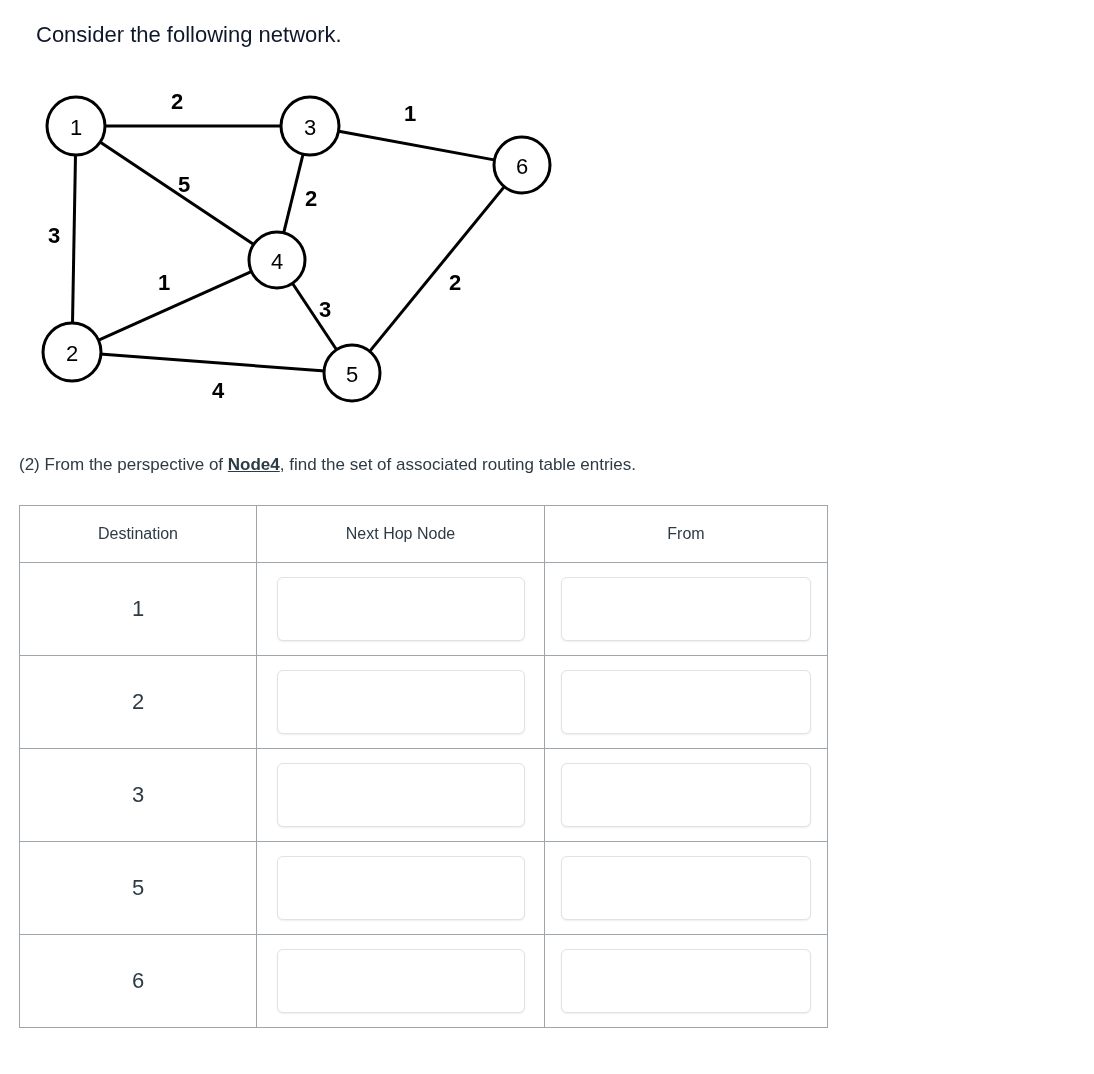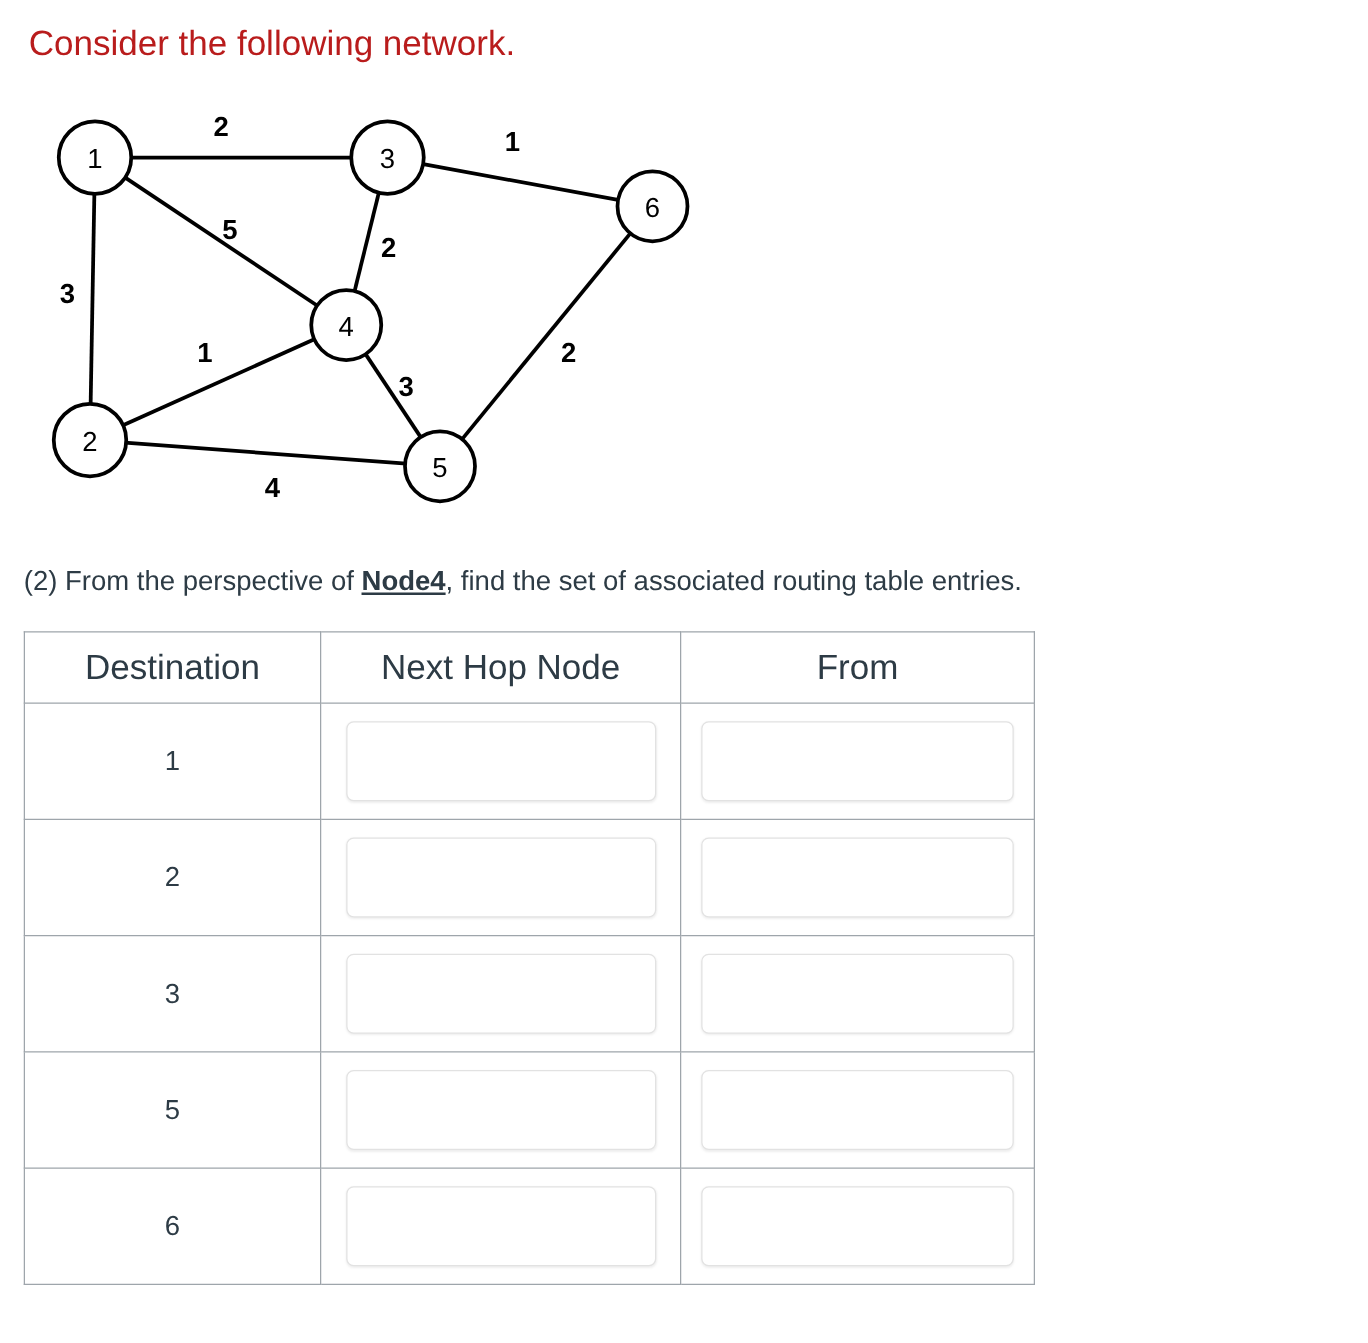--- a/index.html
+++ b/index.html
@@ -12,25 +12,25 @@
     height: 1074px;
     position: relative;
     font-family: "Liberation Sans", sans-serif;
     color: #2d3b45;
     overflow: hidden;
   }
 
   
   .intro {
     position: absolute;
-    left: 23px;
+    left: 36px;
     top: 20px;
-    font-size: 28px;
+    font-size: 22px;
     line-height: 30px;
-    color: #b91c1c;
+    color: #0f172a;
     white-space: nowrap;
   }
 
   
   .diagram {
     position: absolute;
     left: 0px;
     top: 75px;
     width: 600px;
     height: 350px;
@@ -60,21 +60,21 @@
     fill: #000000;
     text-anchor: middle;
     dominant-baseline: central;
   }
 
   
   .question {
     position: absolute;
     left: 19px;
     top: 450px;
-    font-size: 22px;
+    font-size: 17px;
     line-height: 30px;
     color: #2d3b45;
     white-space: nowrap;
   }
   .question .emph {
     font-weight: 700;
     text-decoration: underline;
   }
 
   
@@ -90,21 +90,21 @@
   .routing-table td {
     border: 1px solid #9ea5ab;
     padding: 0;
     text-align: center;
     vertical-align: middle;
     font-weight: 400;
     color: #2d3b45;
   }
   .routing-table th {
     height: 56px;
-    font-size: 28px;
+    font-size: 16px;
   }
   .routing-table td.dest-cell {
     height: 92px;
     font-size: 22px;
   }
   .col-dest  { width: 237px; }
   .col-hop   { width: 288px; }
   .col-cost  { width: 283px; }
 
   .answer-box {

